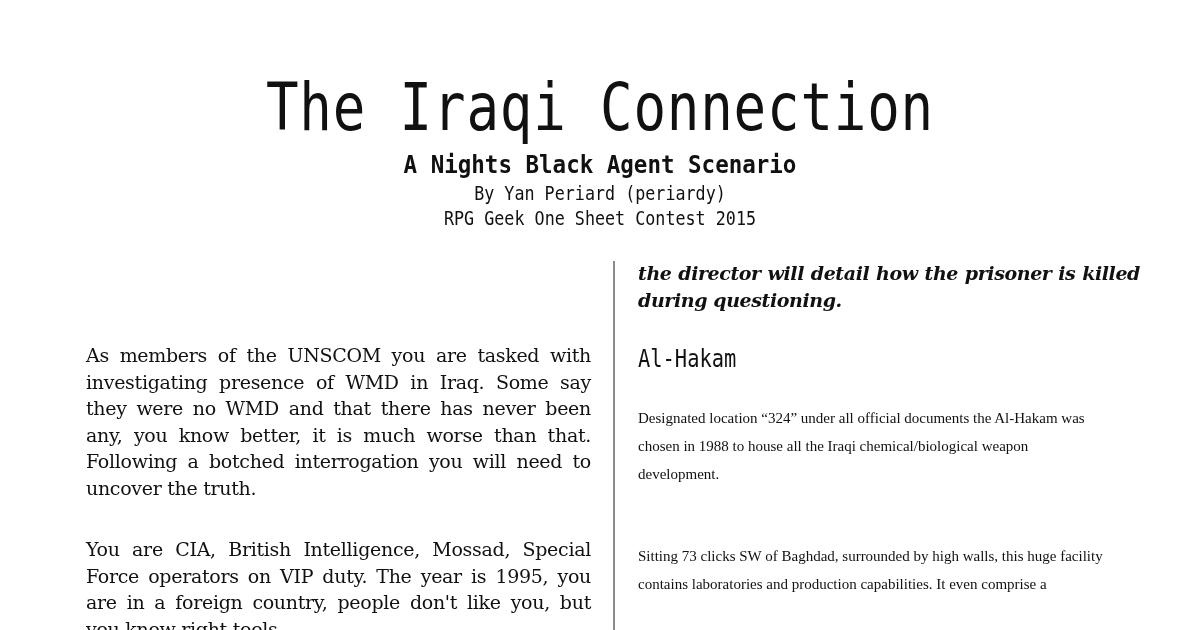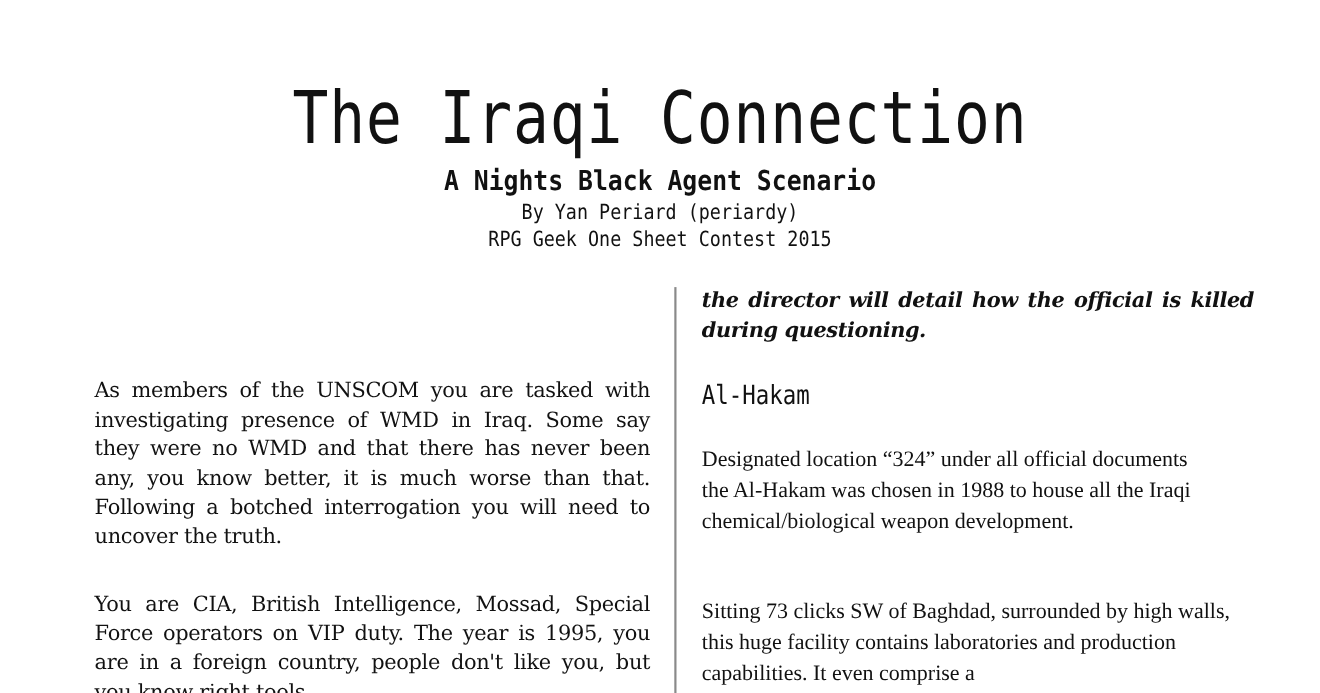--- a/index.html
+++ b/index.html
@@ -63,21 +63,21 @@
     }
     .section-heading {
       position: absolute; top: 84px; left: 0;
       font-family: "DejaVu Sans Mono", monospace;
       font-size: 24px; line-height: 30px;
       transform: scaleX(0.85); transform-origin: 0 50%;
       margin: 0; font-weight: normal;
     }
     .right-text {
       font-family: "Liberation Serif", serif;
-      font-size: 20px; line-height: 28px;
+      font-size: 15px; line-height: 28px;
       margin: 0; text-align: left;
     }
     .r1 { position: absolute; top: 144px; left: 0; width: 470px; }
     .r2 { position: absolute; top: 282px; left: 0; width: 490px; }
   </style>
 </head>
 <body>
 
 <div class="page">
   <div class="title">The Iraqi Connection</div>
@@ -86,18 +86,18 @@
   <div class="byline contest">RPG Geek One Sheet Contest 2015</div>
 
   <div class="col-left">
     <p class="body-text p1">As members of the UNSCOM you are tasked with investigating presence of WMD in Iraq. Some say they were no WMD and that there has never been any, you know better, it is much worse than that. Following a botched interrogation you will need to uncover the truth.</p>
     <p class="body-text p2">You are CIA, British Intelligence, Mossad, Special Force operators on VIP duty. The year is 1995, you are in a foreign country, people don't like you, but you know right tools</p>
   </div>
 
   <div class="divider"></div>
 
   <div class="col-right">
-    <p class="emph">the director will detail how the official is killed during questioning.</p>
+    <p class="emph">the director will detail how the prisoner is killed during questioning.</p>
     <h2 class="section-heading">Al-Hakam</h2>
     <p class="right-text r1">Designated location “324” under all official documents the Al-Hakam was chosen in 1988 to house all the Iraqi chemical/biological weapon development.</p>
     <p class="right-text r2">Sitting 73 clicks SW of Baghdad, surrounded by high walls, this huge facility contains laboratories and production capabilities. It even comprise a</p>
   </div>
 </div>
 
 </body></html>

